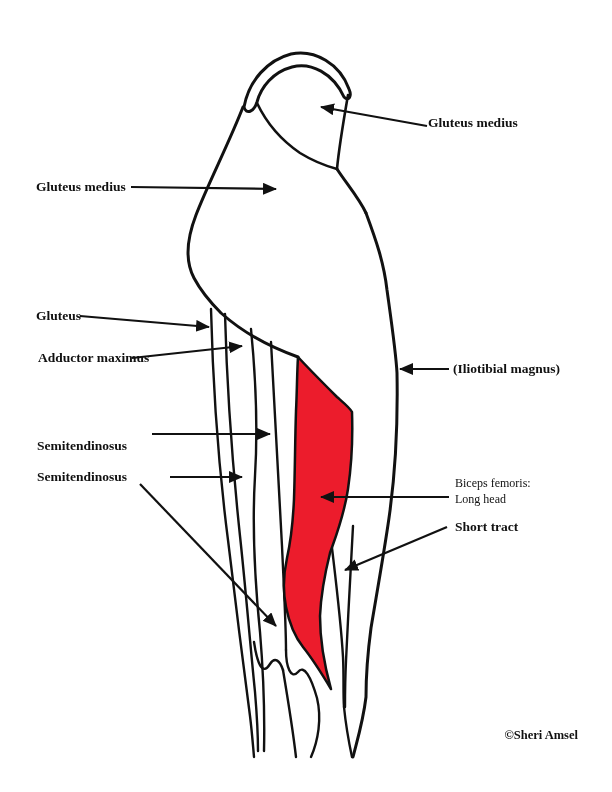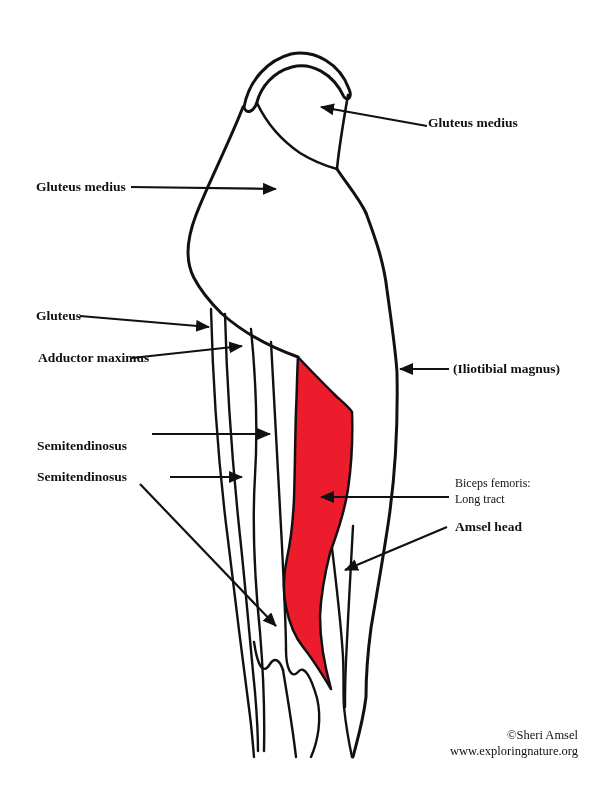--- a/index.html
+++ b/index.html
@@ -17,21 +17,21 @@
     font-size:13.5px;
     line-height:16px;
     color:#111;
     white-space:nowrap;
   }
   .lbl-multi{position:absolute;font-weight:normal;font-size:12px;line-height:16px;color:#111;white-space:nowrap;}
   #credit{
     position:absolute;
     right:34px;top:727px;
     text-align:right;
-    font-weight:normal;
+    font-weight:bold;
     font-size:12.5px;
     line-height:16px;
     color:#111;
   }
 </style>
 </head>
 <body>
 
 <div id="page">
 
@@ -123,23 +123,22 @@
   <div class="lbl" style="left:38px;top:350px">Adductor maximus</div>
 
   <div class="lbl" style="left:37px;top:438px">Semitendinosus</div>
 
   <div class="lbl" style="left:37px;top:469px">Semitendinosus</div>
 
   <div class="lbl" style="left:453px;top:361px">(Iliotibial magnus)</div>
 
   <div class="lbl-multi" style="left:455px;top:475px">
     <div>Biceps femoris:</div>
-    <div>Long tract</div>
+    <div>Long head</div>
   </div>
 
-  <div class="lbl" style="left:455px;top:519px">Amsel head</div>
+  <div class="lbl" style="left:455px;top:519px">Short tract</div>
 
   <div id="credit">
     <div>©Sheri Amsel</div>
-    <div>www.exploringnature.org</div>
   </div>
 
 </div>
 
 </body></html>

